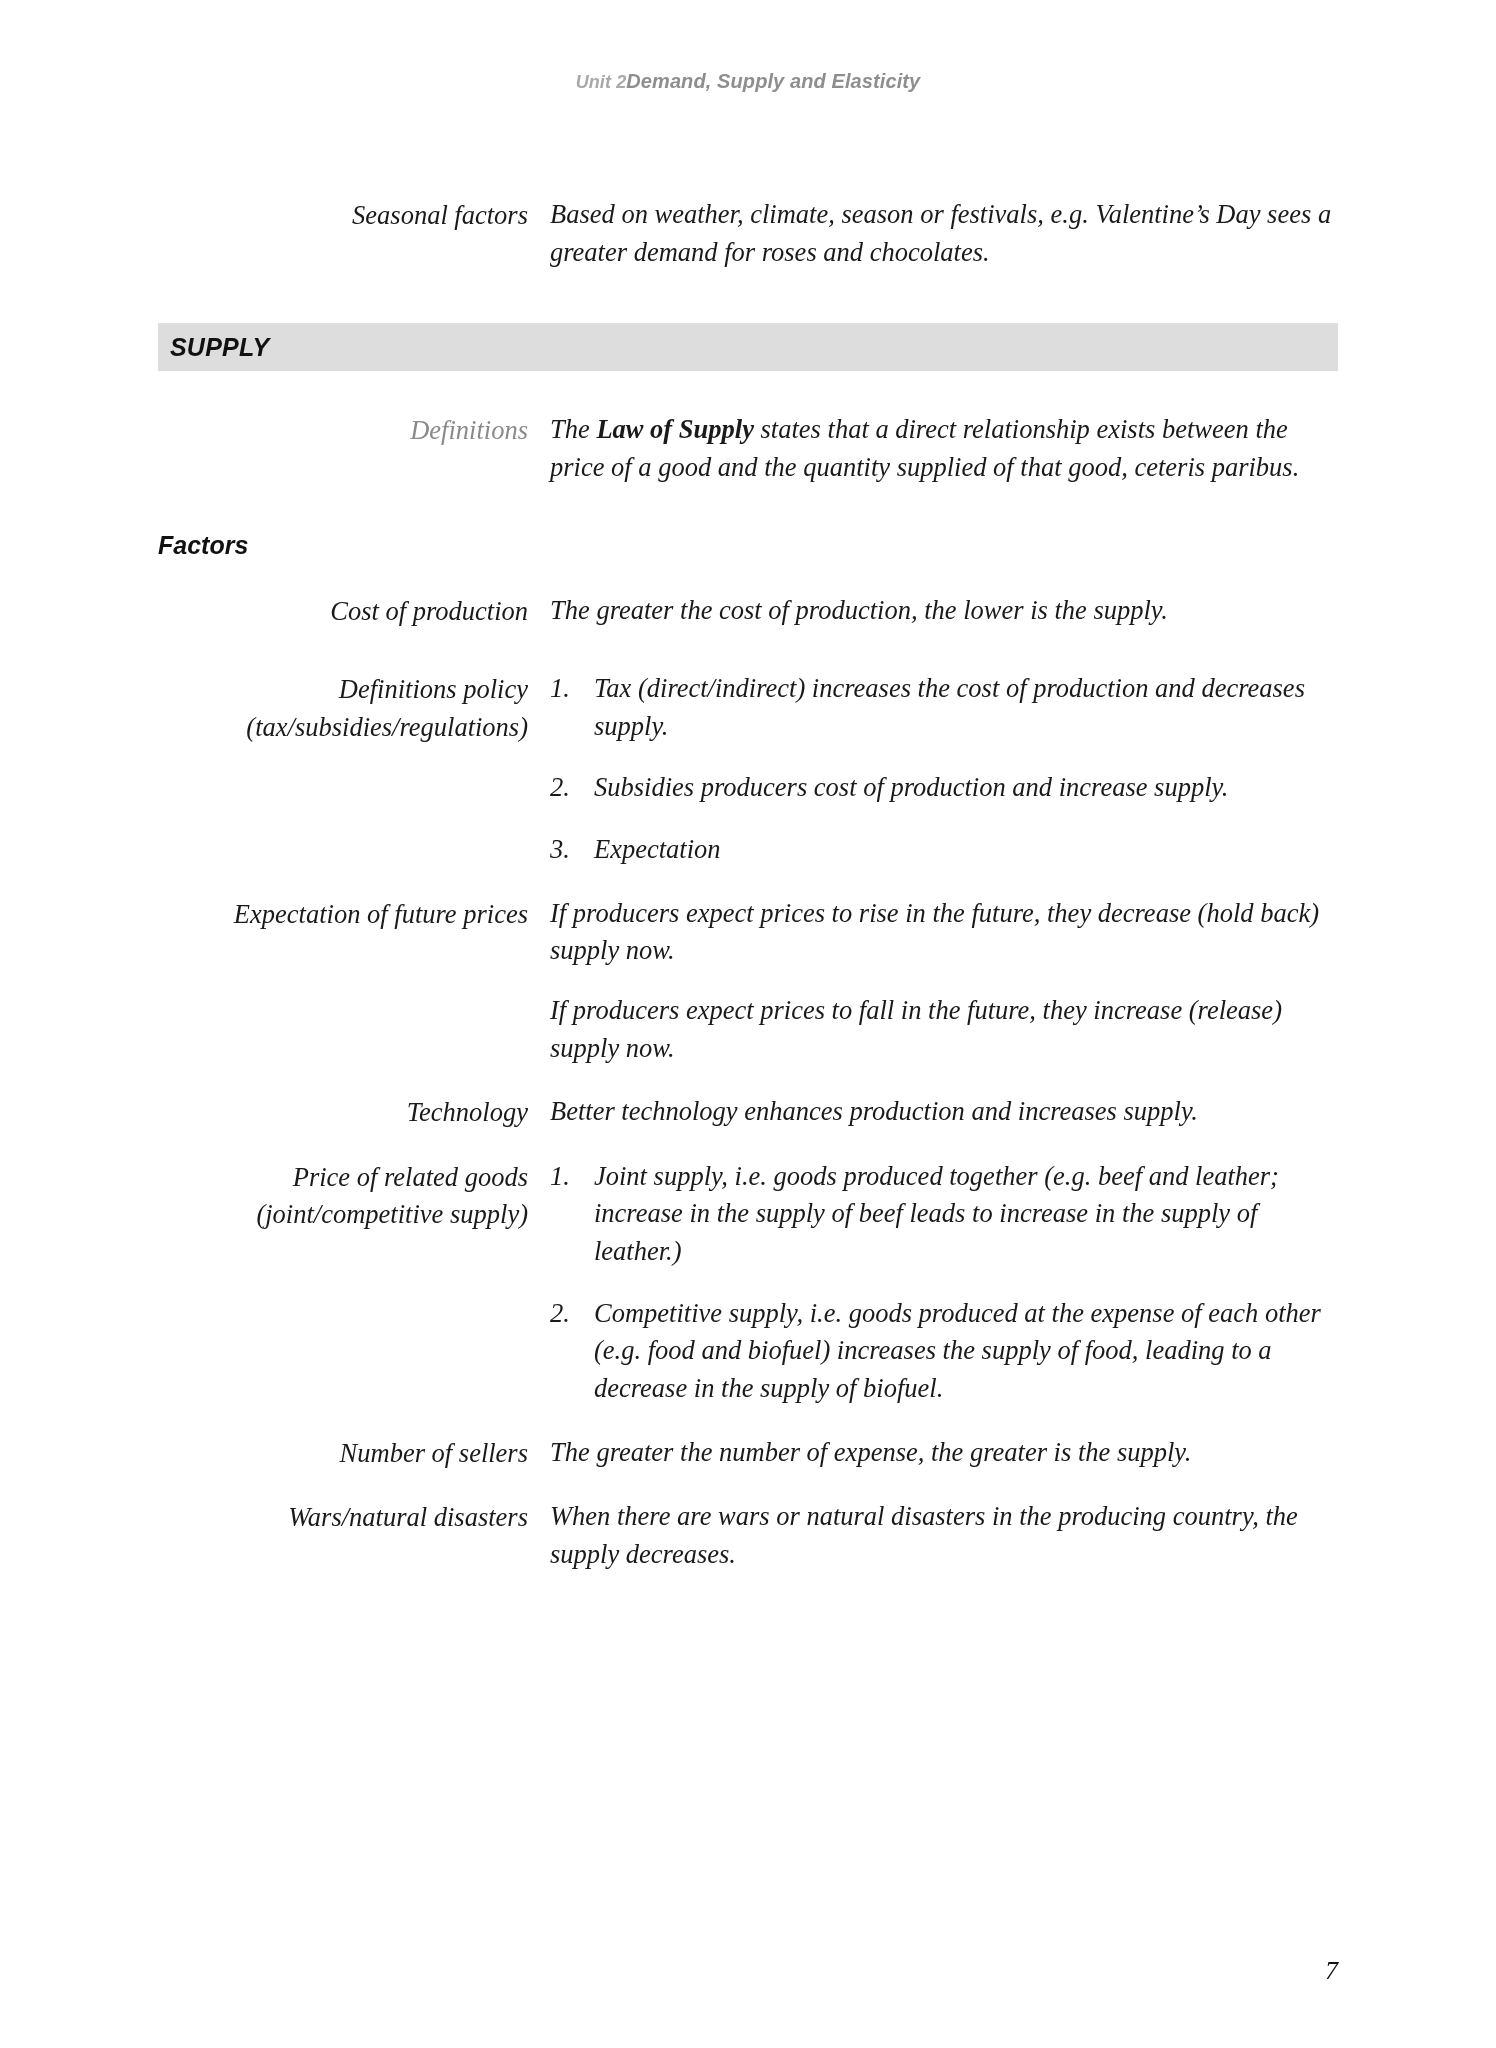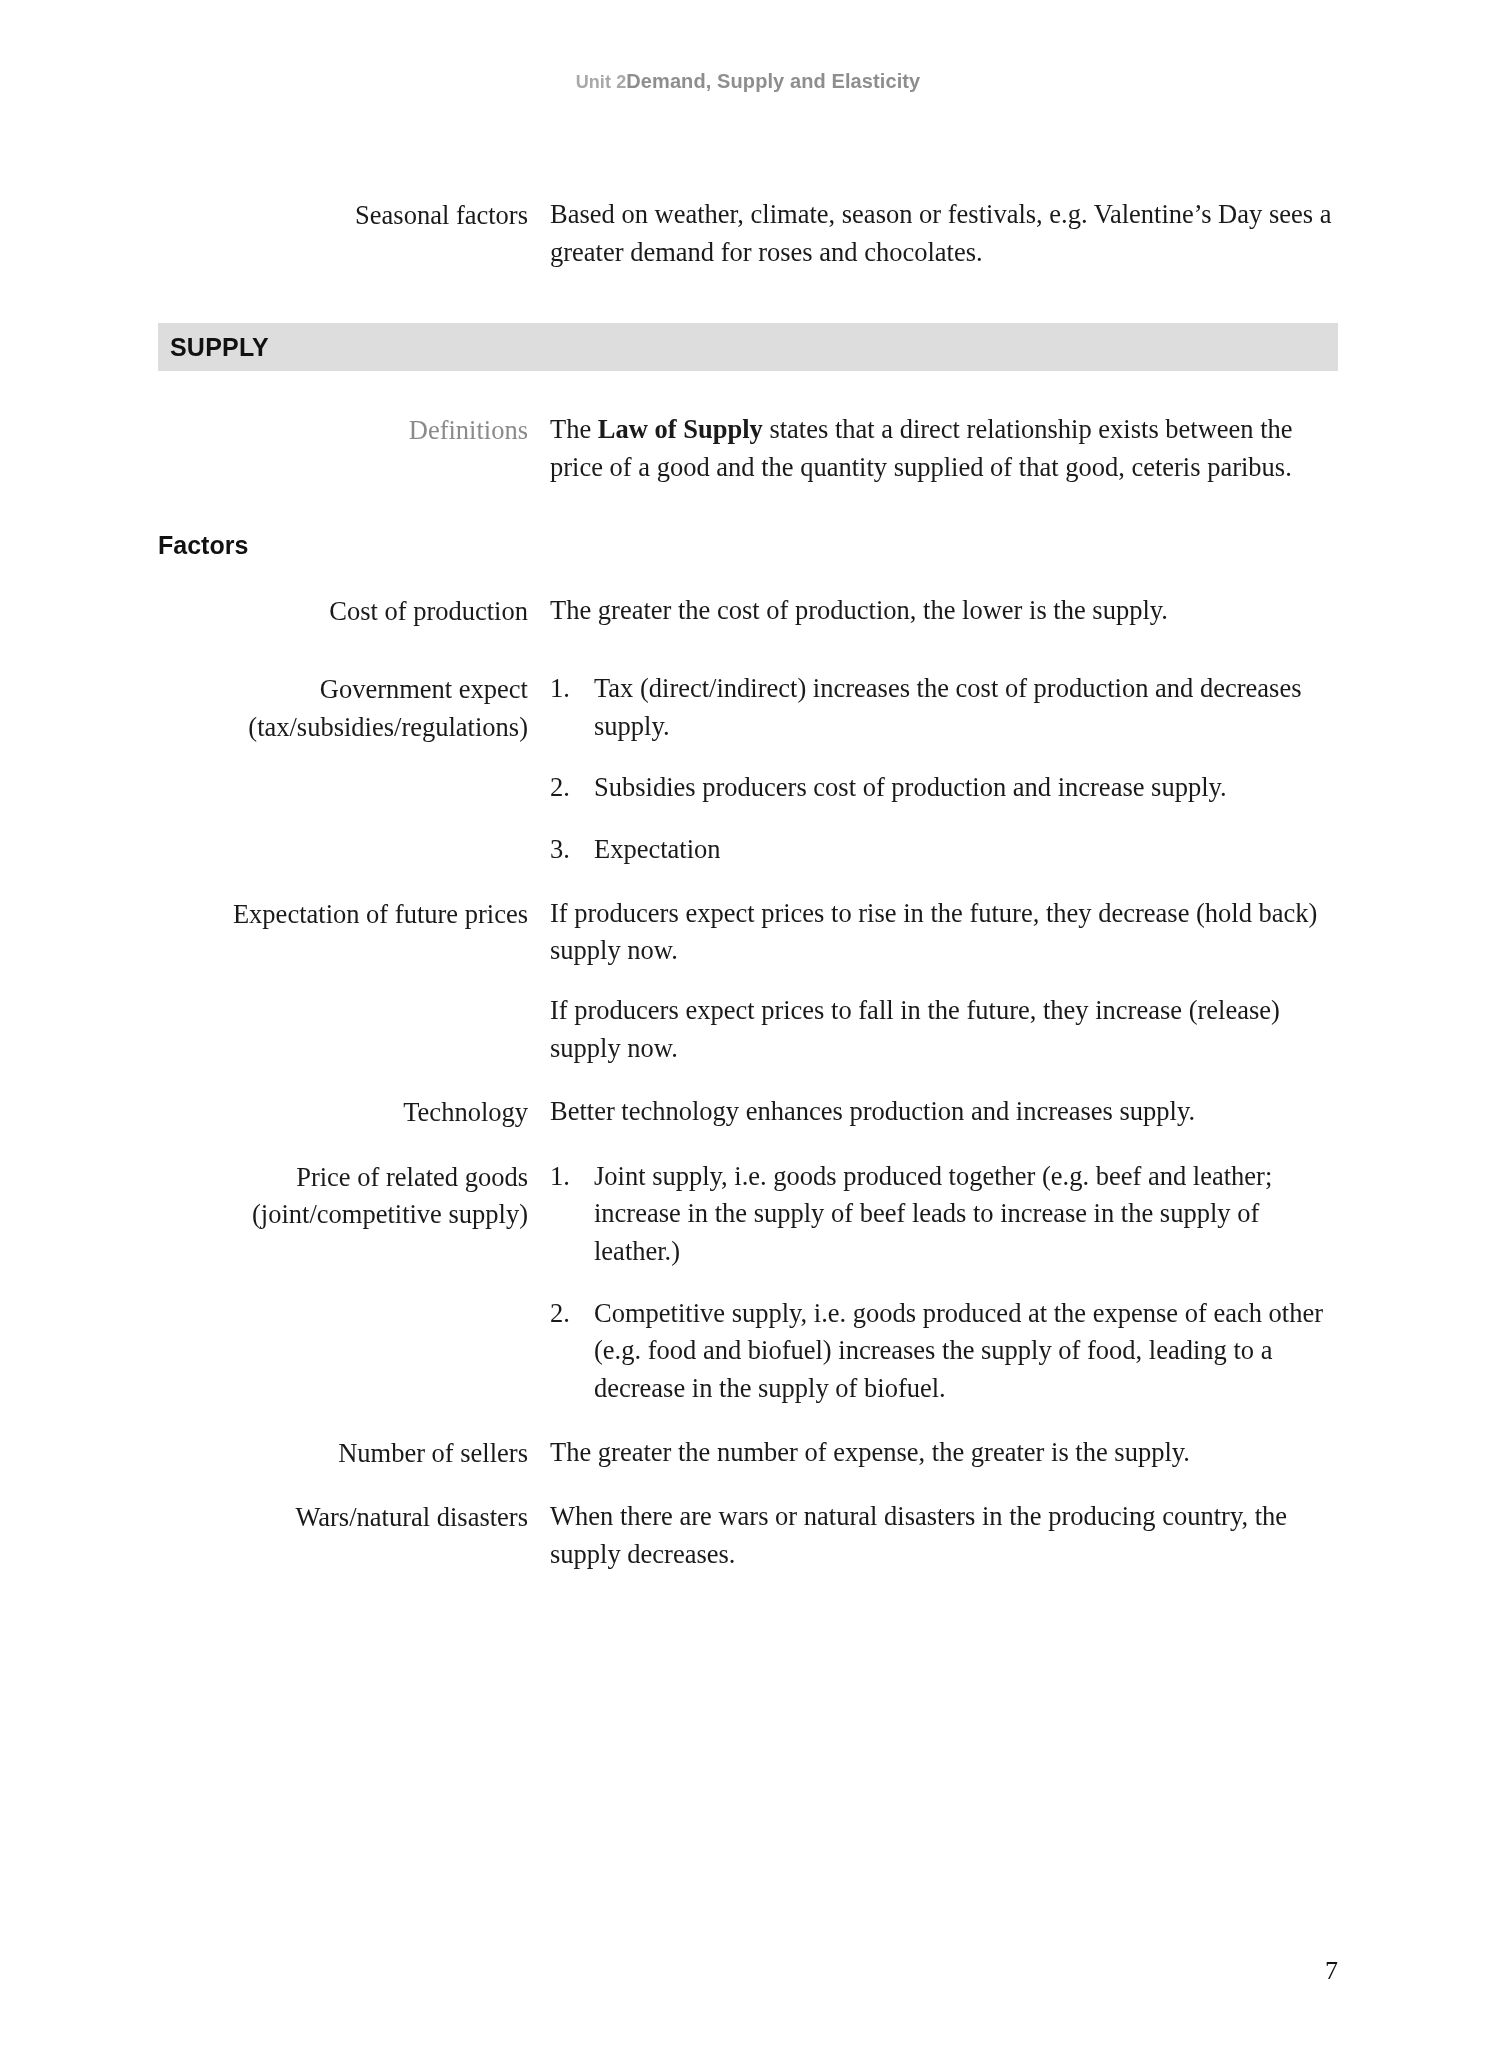--- a/index.html
+++ b/index.html
@@ -13,20 +13,21 @@
     position: relative;
     font-family: "Liberation Serif", "DejaVu Serif", serif;
     color: #1a1a1a;
     overflow: hidden;
   }
 
   .page {
     position: absolute;
     inset: 0;
     padding: 12px;
+    font-style: italic;
   }
 
   
   .running-head {
     position: absolute;
     top: 70px;
     left: 0;
     right: 0;
     text-align: center;
     font-family: "Liberation Sans", "DejaVu Sans", sans-serif;
@@ -174,21 +175,21 @@
 
     <div class="row" style="margin-bottom:40px;">
       <div class="term">Cost of production</div>
       <div class="body">
         <p>The greater the cost of production, the lower is the supply.</p>
       </div>
     </div>
 
     <div class="row" style="margin-bottom:26px;">
       <div class="term">
-        <div>Government expect</div>
+        <div>Definitions policy</div>
         <div>(tax/subsidies/regulations)</div>
       </div>
       <div class="body">
         <ol class="numlist">
           <li>
             <span class="num">1.</span>
             <span>Tax (direct/indirect) increases the cost of production and decreases supply.</span>
           </li>
           <li>
             <span class="num">2.</span>

